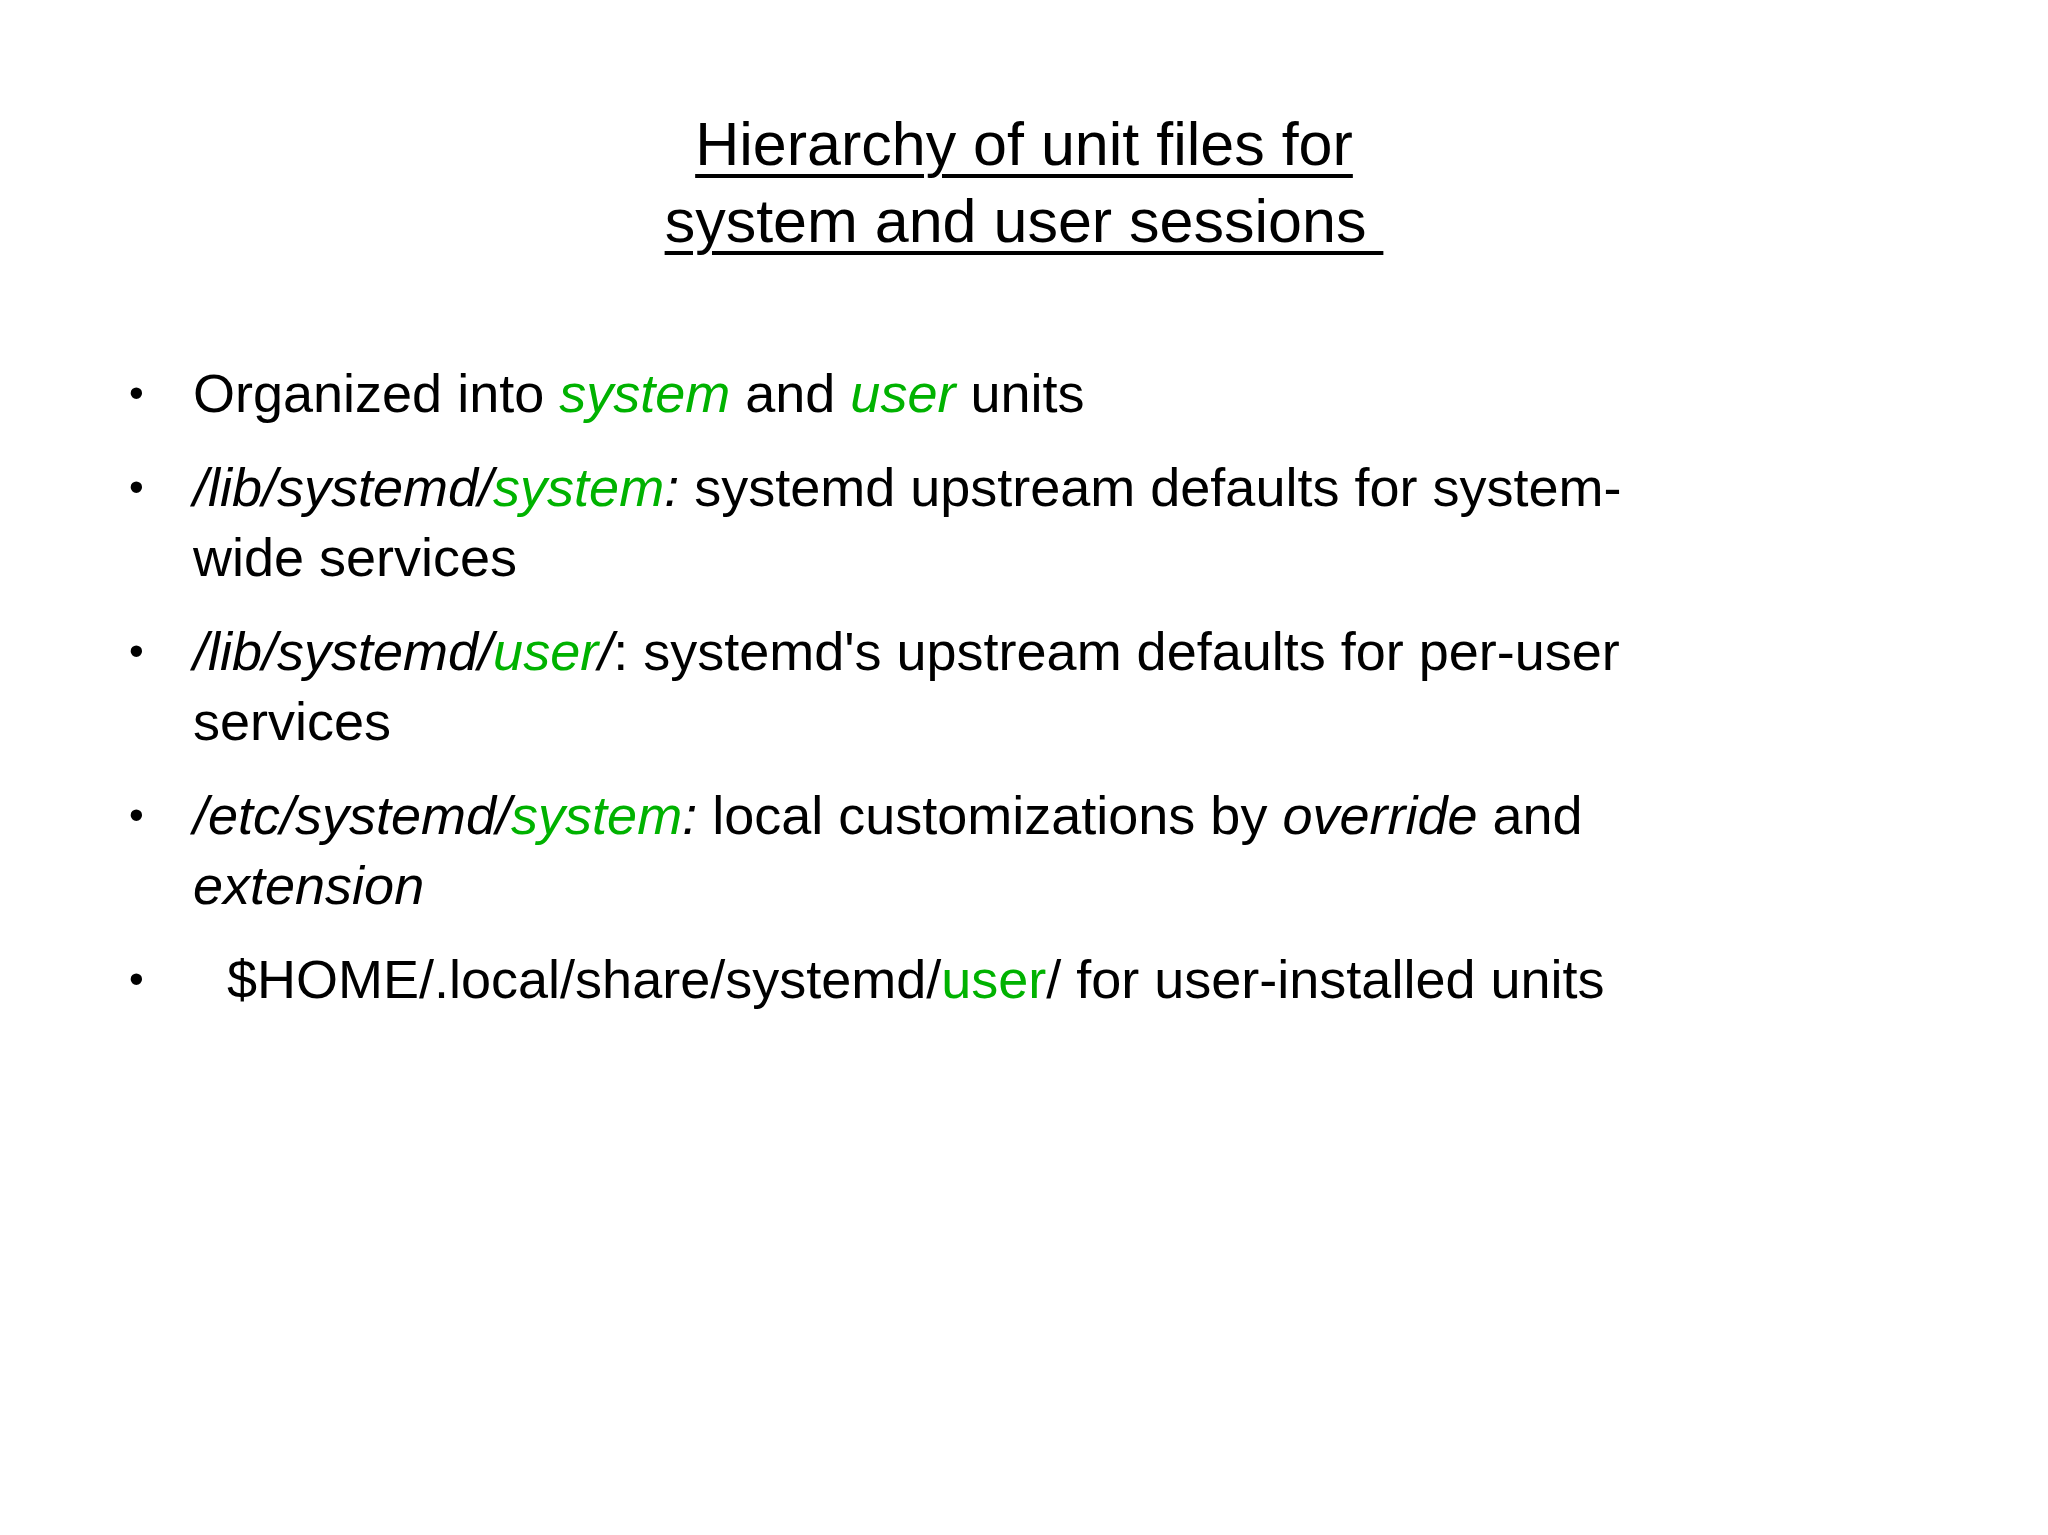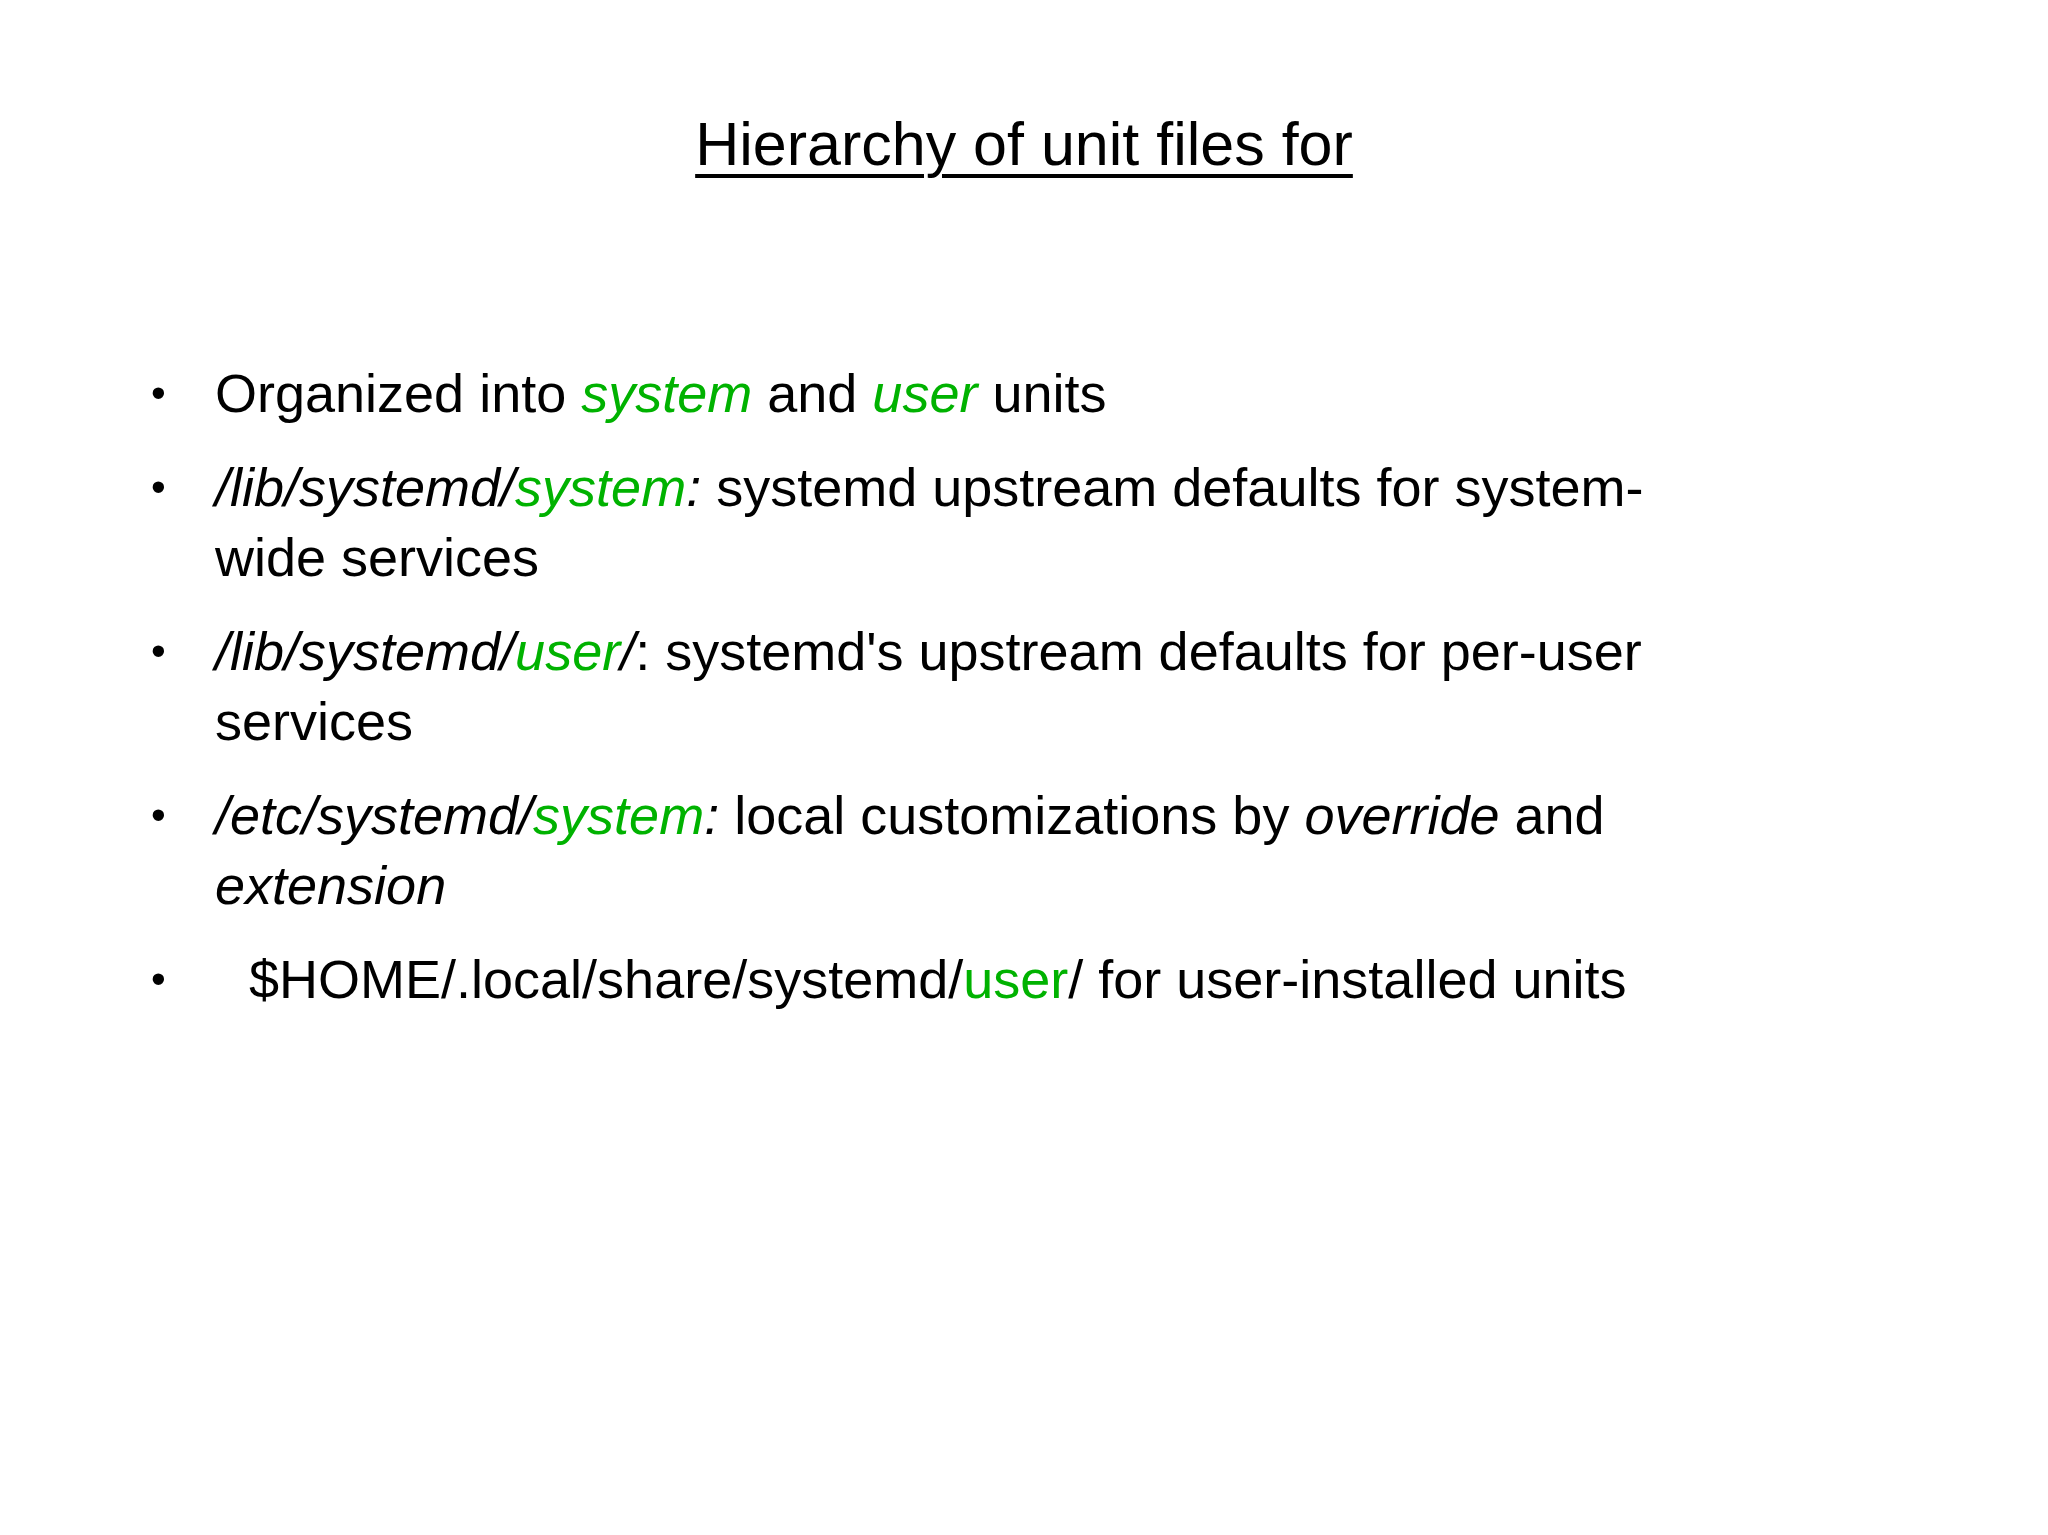--- a/index.html
+++ b/index.html
@@ -40,21 +40,21 @@
   }
   .title-line span.u {
     text-decoration: underline;
     text-decoration-thickness: 4px;
     text-underline-offset: 9px;
   }
 
   
   .bullets {
     position: absolute;
-    left: 142px;
+    left: 120px;
     top: 358px;
     width: 1700px;
   }
   .bullet {
     position: relative;
     display: block;
     padding-left: 73px;
     margin-bottom: 24px;
     font-size: 54px;
     line-height: 70px;
@@ -84,20 +84,21 @@
   .b5 .txt { max-width: 1480px; margin-left: 34px; }
   .b6 .txt { max-width: 1540px; }
 </style>
 </head>
 <body>
 
 <div class="slide">
 
   <div class="title-block">
     <div class="title-line"><span class="u">Hierarchy of unit files for</span></div>
+    <div class="title-line"><span class="u">system and user sessions </span></div>
   </div>
 
   <div class="bullets">
 
     <div class="bullet b1" id="bullet-0">
       <span class="txt">
         <span>Organized into </span><span class="grn-it">system</span><span> and </span><span class="grn-it">user</span><span> units</span>
       </span>
     </div>
 

